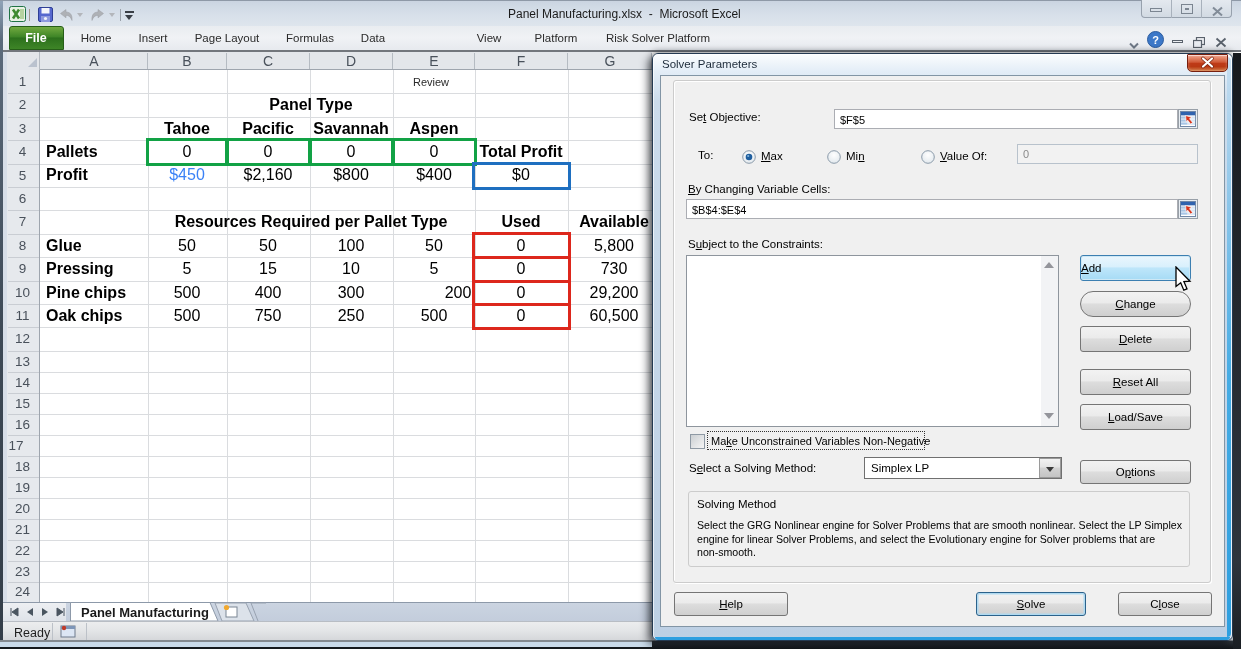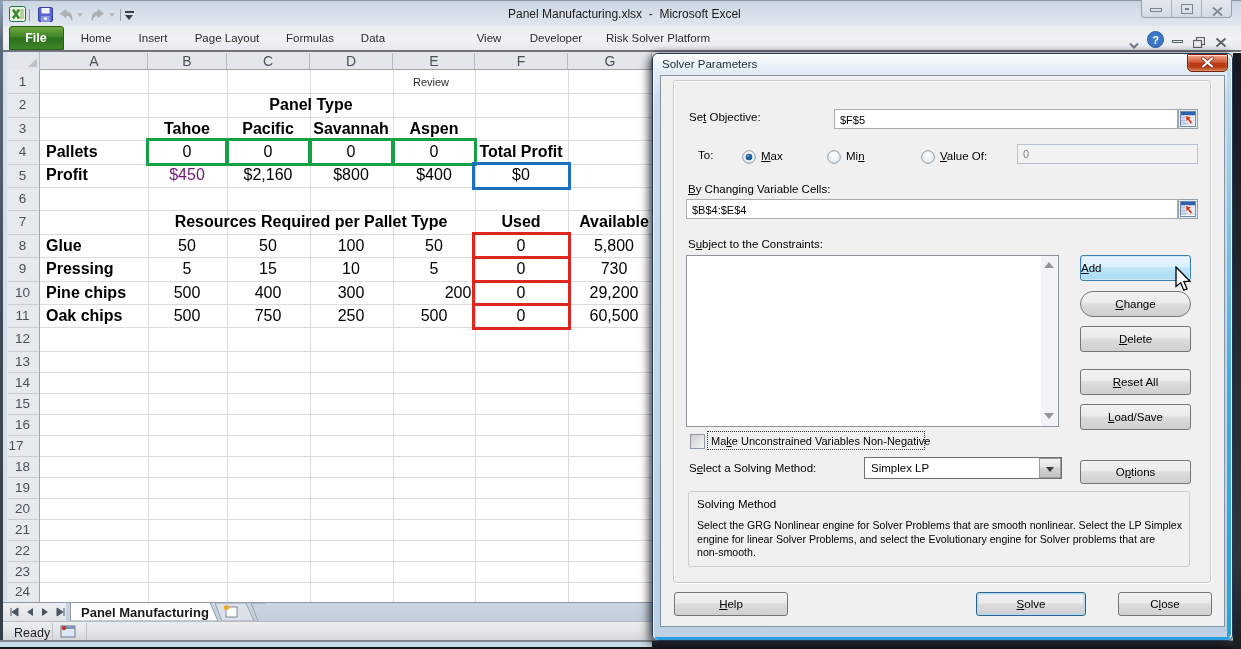--- a/index.html
+++ b/index.html
@@ -112,21 +112,21 @@
 <div style="position:absolute;left:98px;top:120px;width:340px;font-size:16px;font-weight:700;color:#000;text-align:center;white-space:nowrap;">Pacific</div>
 <div style="position:absolute;left:181px;top:120px;width:340px;font-size:16px;font-weight:700;color:#000;text-align:center;white-space:nowrap;">Savannah</div>
 <div style="position:absolute;left:264px;top:120px;width:340px;font-size:16px;font-weight:700;color:#000;text-align:center;white-space:nowrap;">Aspen</div>
 <div style="position:absolute;left:46px;top:143px;font-size:16px;font-weight:700;color:#000;text-align:left;white-space:nowrap;">Pallets</div>
 <div style="position:absolute;left:17px;top:143px;width:340px;font-size:16px;font-weight:400;color:#000;text-align:center;white-space:nowrap;">0</div>
 <div style="position:absolute;left:98px;top:143px;width:340px;font-size:16px;font-weight:400;color:#000;text-align:center;white-space:nowrap;">0</div>
 <div style="position:absolute;left:181px;top:143px;width:340px;font-size:16px;font-weight:400;color:#000;text-align:center;white-space:nowrap;">0</div>
 <div style="position:absolute;left:264px;top:143px;width:340px;font-size:16px;font-weight:400;color:#000;text-align:center;white-space:nowrap;">0</div>
 <div style="position:absolute;left:351px;top:143px;width:340px;font-size:16px;font-weight:700;color:#000;text-align:center;white-space:nowrap;">Total Profit</div>
 <div style="position:absolute;left:46px;top:166px;font-size:16px;font-weight:700;color:#000;text-align:left;white-space:nowrap;">Profit</div>
-<div style="position:absolute;left:17px;top:166px;width:340px;font-size:16px;font-weight:400;color:#701a75;text-align:center;white-space:nowrap;">$450</div>
+<div style="position:absolute;left:17px;top:166px;width:340px;font-size:16px;font-weight:400;color:#3b82f6;text-align:center;white-space:nowrap;">$450</div>
 <div style="position:absolute;left:98px;top:166px;width:340px;font-size:16px;font-weight:400;color:#000;text-align:center;white-space:nowrap;">$2,160</div>
 <div style="position:absolute;left:181px;top:166px;width:340px;font-size:16px;font-weight:400;color:#000;text-align:center;white-space:nowrap;">$800</div>
 <div style="position:absolute;left:264px;top:166px;width:340px;font-size:16px;font-weight:400;color:#000;text-align:center;white-space:nowrap;">$400</div>
 <div style="position:absolute;left:351px;top:166px;width:340px;font-size:16px;font-weight:400;color:#000;text-align:center;white-space:nowrap;">$0</div>
 <div style="position:absolute;left:141px;top:213px;width:340px;font-size:16px;font-weight:700;color:#000;text-align:center;white-space:nowrap;">Resources Required per Pallet Type</div>
 <div style="position:absolute;left:351px;top:213px;width:340px;font-size:16px;font-weight:700;color:#000;text-align:center;white-space:nowrap;">Used</div>
 <div style="position:absolute;left:444px;top:213px;width:340px;font-size:16px;font-weight:700;color:#000;text-align:center;white-space:nowrap;">Available</div>
 <div style="position:absolute;left:46px;top:237px;font-size:16px;font-weight:700;color:#000;text-align:left;white-space:nowrap;">Glue</div>
 <div style="position:absolute;left:17px;top:237px;width:340px;font-size:16px;font-weight:400;color:#000;text-align:center;white-space:nowrap;">50</div>
 <div style="position:absolute;left:98px;top:237px;width:340px;font-size:16px;font-weight:400;color:#000;text-align:center;white-space:nowrap;">50</div>
@@ -228,21 +228,21 @@
     </svg></div>
 <div style="left:9px;top:26px;width:55px;height:24px;background:linear-gradient(180deg,#71A93F 0%,#3E8527 45%,#2C701C 50%,#3E8527 100%);border-radius:3px 3px 0 0;border:1px solid #265E18;"></div>
 <div style="position:absolute;left:-134px;top:31px;width:340px;font-size:12.5px;font-weight:700;color:#fff;text-align:center;white-space:nowrap;">File</div>
 <div style="position:absolute;left:-74px;top:32px;width:340px;font-size:11.5px;font-weight:400;color:#2b2b2b;text-align:center;white-space:nowrap;">Home</div>
 <div style="position:absolute;left:-17px;top:32px;width:340px;font-size:11.5px;font-weight:400;color:#2b2b2b;text-align:center;white-space:nowrap;">Insert</div>
 <div style="position:absolute;left:57px;top:32px;width:340px;font-size:11.5px;font-weight:400;color:#2b2b2b;text-align:center;white-space:nowrap;">Page Layout</div>
 <div style="position:absolute;left:140px;top:32px;width:340px;font-size:11.5px;font-weight:400;color:#2b2b2b;text-align:center;white-space:nowrap;">Formulas</div>
 <div style="position:absolute;left:203px;top:32px;width:340px;font-size:11.5px;font-weight:400;color:#2b2b2b;text-align:center;white-space:nowrap;">Data</div>
 <div style="position:absolute;left:261px;top:32px;width:340px;font-size:11px;font-weight:400;color:#2b2b2b;text-align:center;white-space:nowrap;margin-top:44px;">Review</div>
 <div style="position:absolute;left:319px;top:32px;width:340px;font-size:11.5px;font-weight:400;color:#2b2b2b;text-align:center;white-space:nowrap;">View</div>
-<div style="position:absolute;left:386px;top:32px;width:340px;font-size:11.5px;font-weight:400;color:#2b2b2b;text-align:center;white-space:nowrap;">Developer</div>
+<div style="position:absolute;left:386px;top:32px;width:340px;font-size:11.5px;font-weight:400;color:#2b2b2b;text-align:center;white-space:nowrap;">Platform</div>
 <div style="position:absolute;left:488px;top:32px;width:340px;font-size:11.5px;font-weight:400;color:#2b2b2b;text-align:center;white-space:nowrap;">Risk Solver Platform</div>
 <div style="left:1128px;top:36px;width:12px;height:8px;"><svg width="12" height="8" viewBox="0 0 12 8">
       <path d="M2 1.5 L6 5.5 L10 1.5" fill="none" stroke="#6E7886" stroke-width="2"></path>
     </svg></div>
 <div style="left:1147px;top:31px;width:17px;height:17px;"><svg width="17" height="17" viewBox="0 0 17 17">
       <circle cx="8.5" cy="8.5" r="8" fill="#3C78C8" stroke="#2C5C9E"></circle>
       <text x="8.5" y="12.5" font-family="Liberation Sans" font-size="11" font-weight="bold" fill="#fff" text-anchor="middle">?</text>
     </svg></div>
 <div style="left:1172px;top:40px;width:11px;height:3px;border:1.2px solid #59616B;"></div>
 <div style="left:1193px;top:34px;width:12px;height:11px;"><svg width="12" height="11" viewBox="0 0 12 11">

